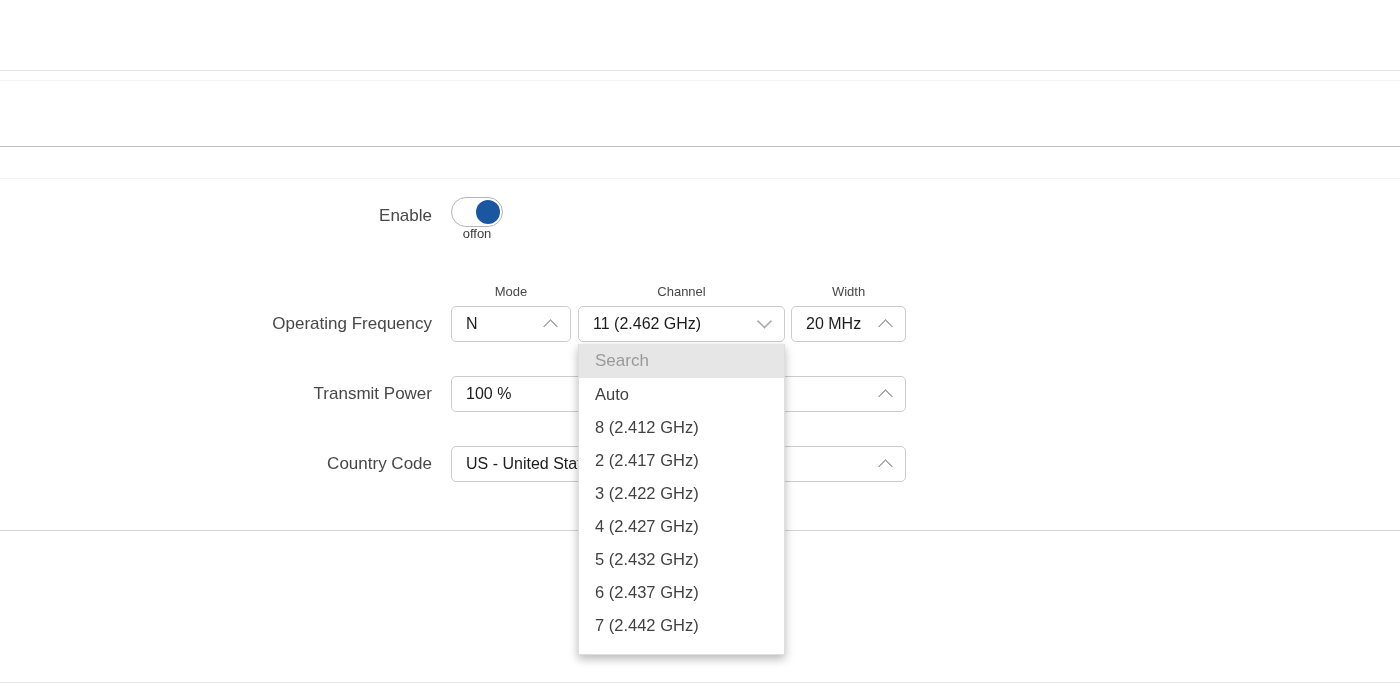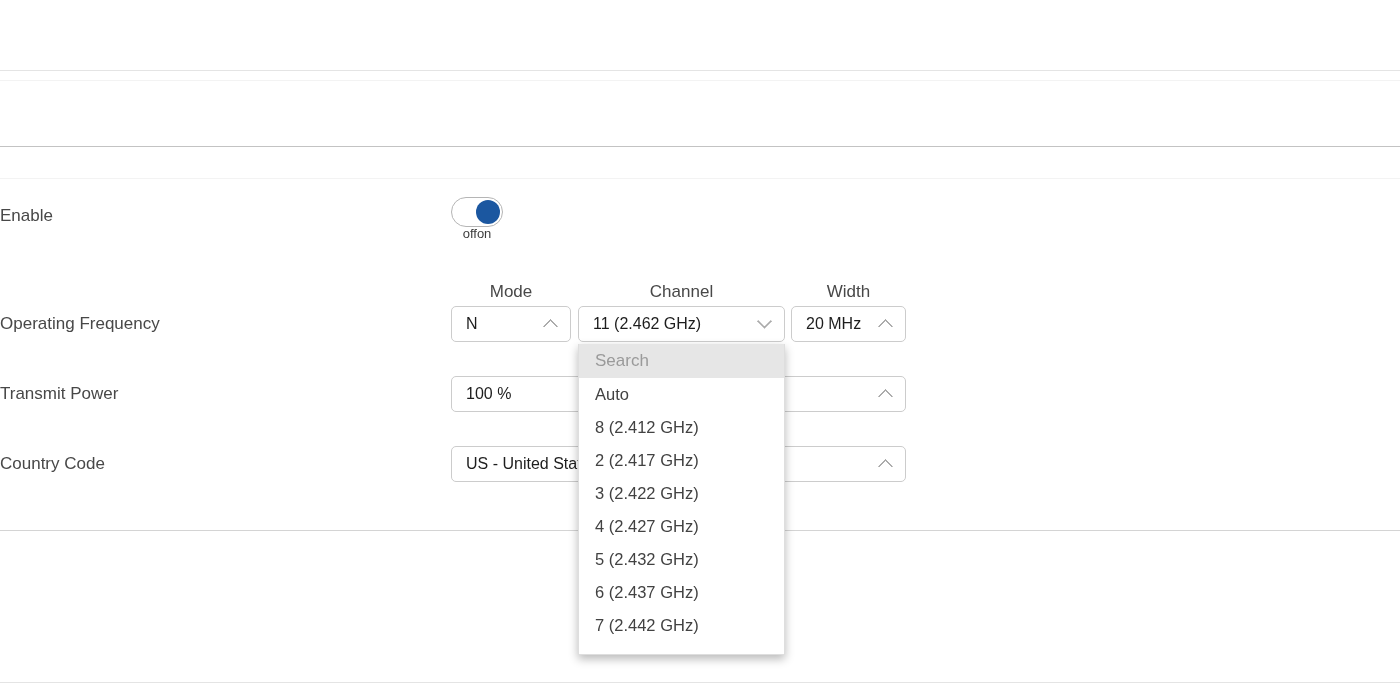--- a/index.html
+++ b/index.html
@@ -5,27 +5,27 @@
   * { margin:0; padding:0; box-sizing:border-box; }
   html,body { width:1400px; height:700px; background:#fff; overflow:hidden; }
   body { font-family:"Liberation Sans", sans-serif; position:relative; }
 
   .screen { position:absolute; left:0; top:0; width:1400px; height:700px; background:#fff; }
 
   .hline { position:absolute; left:0; width:1400px; height:1px; }
 
   
   .flabel {
-    position:absolute; left:0; width:432px; text-align:left;
+    position:absolute; left:0; width:432px; text-align:right;
     font-size:17px; line-height:22px; color:#484848;
   }
 
   
   .colhead {
-    position:absolute; text-align:center; font-size:17px; line-height:18px; color:#484848;
+    position:absolute; text-align:center; font-size:13px; line-height:18px; color:#484848;
   }
 
   
   .select {
     position:absolute; height:36px; background:#fff;
     border:1px solid #cccccc; border-radius:5px;
     display:flex; align-items:center; padding:0 30px 0 14px;
     font-size:16px; color:#1d1d1d; cursor:pointer; white-space:nowrap; overflow:hidden;
   }
   .chev {

